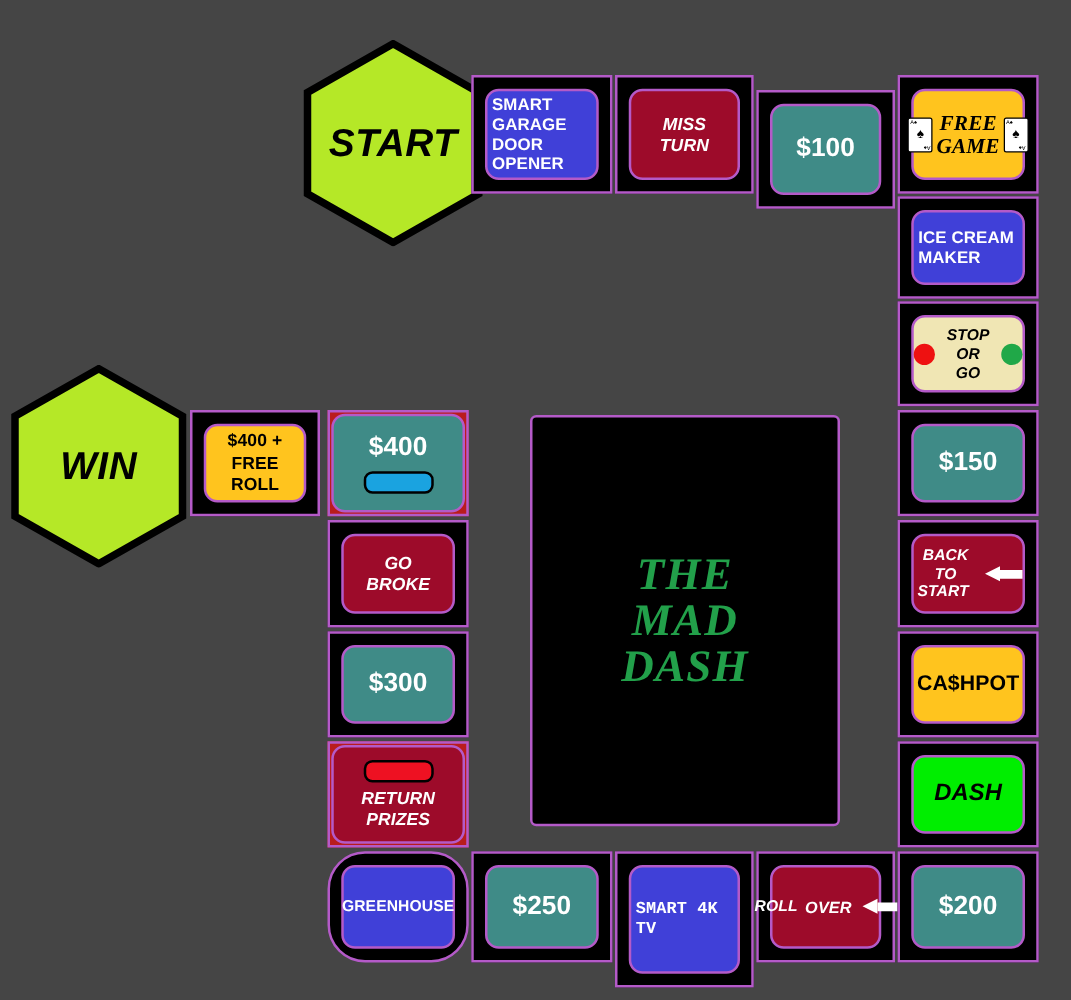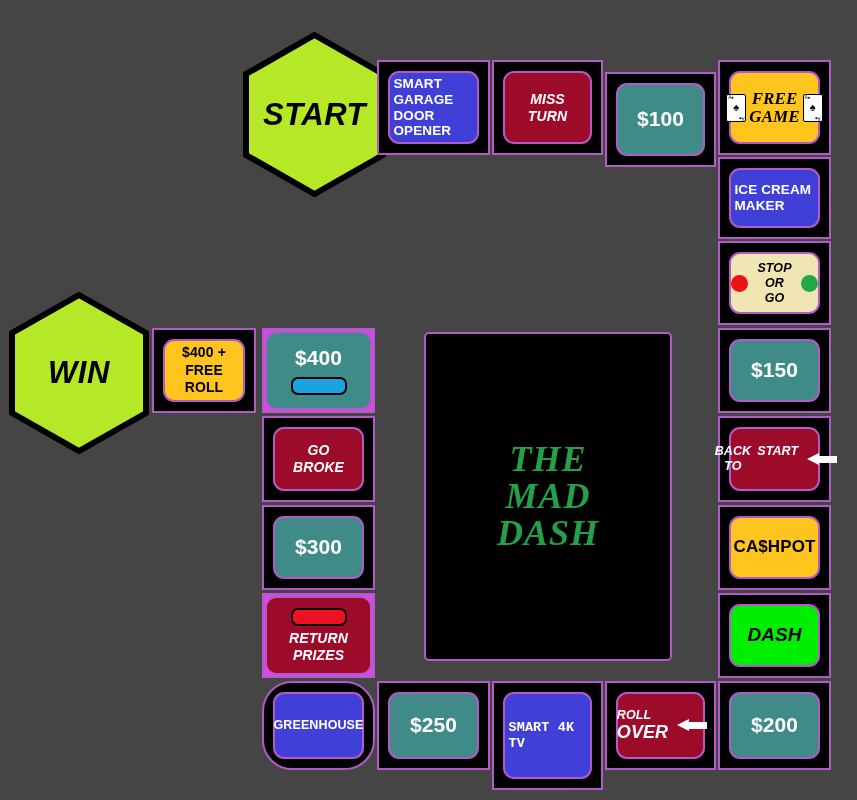--- a/index.html
+++ b/index.html
@@ -14,21 +14,21 @@
 
   
   .tile{
     position:absolute;
     box-sizing:border-box;
     background:#000;
     border:2px solid #b45ac8;
     display:flex;align-items:center;justify-content:center;
     padding:9px;
   }
-  .tile.hl{background:#d946ef;border-color:#b45ac8;padding:1px;align-items:center;}
+  .tile.hl{background:#b91c1c;border-color:#b45ac8;padding:1px;align-items:center;}
   .face{
     width:100%;height:100%;
     box-sizing:border-box;
     border:2px solid #b45ac8;
     border-radius:11px;
     display:flex;flex-direction:column;
     align-items:center;justify-content:center;
     text-align:center;
     position:relative;
   }
@@ -209,21 +209,21 @@
 
   <div class="tile" style="left:718px;top:328px;width:113px;height:85px;">
     <div class="face teal">
       <span class="lbl money">$150</span>
     </div>
   </div>
 
   <div class="tile" style="left:718px;top:416px;width:113px;height:86px;">
     <div class="face red">
       <div class="rowflex">
-        <span style="display:flex;flex-direction:row;align-items:flex-start;">
+        <span style="display:flex;flex-direction:column;align-items:flex-start;">
           <span class="lbl ital" style="font-size:12.5px;">BACK TO</span>
           <span class="lbl ital" style="font-size:12.5px;">START</span>
         </span>
         <span class="arrow"></span>
       </div>
     </div>
   </div>
 
   <div class="tile" style="left:718px;top:505px;width:113px;height:85px;">
     <div class="face gold">
@@ -287,23 +287,23 @@
   <div class="tile" style="left:492px;top:681px;width:111px;height:109px;font-family:Liberation Mono, monospace;">
     <div class="face blue">
       <span class="lbl prod">SMART 4K</span>
       <span class="lbl prod">TV</span>
     </div>
   </div>
 
   <div class="tile" style="left:605px;top:681px;width:111px;height:89px;">
     <div class="face red">
       <div class="rowflex">
-        <span style="display:flex;flex-direction:column;align-items:flex-start;text-align:center;">
+        <span style="display:flex;flex-direction:row;align-items:flex-start;text-align:center;">
           <span class="lbl ital" style="font-size:12.5px;">ROLL</span>
-          <span class="lbl ital" style="font-size:18px;">OVER</span>
+          <span class="lbl ital" style="font-size:13px;">OVER</span>
         </span>
         <span class="arrow"></span>
       </div>
     </div>
   </div>
 
   <div class="tile" style="left:718px;top:681px;width:113px;height:89px;">
     <div class="face teal">
       <span class="lbl money">$200</span>
     </div>

